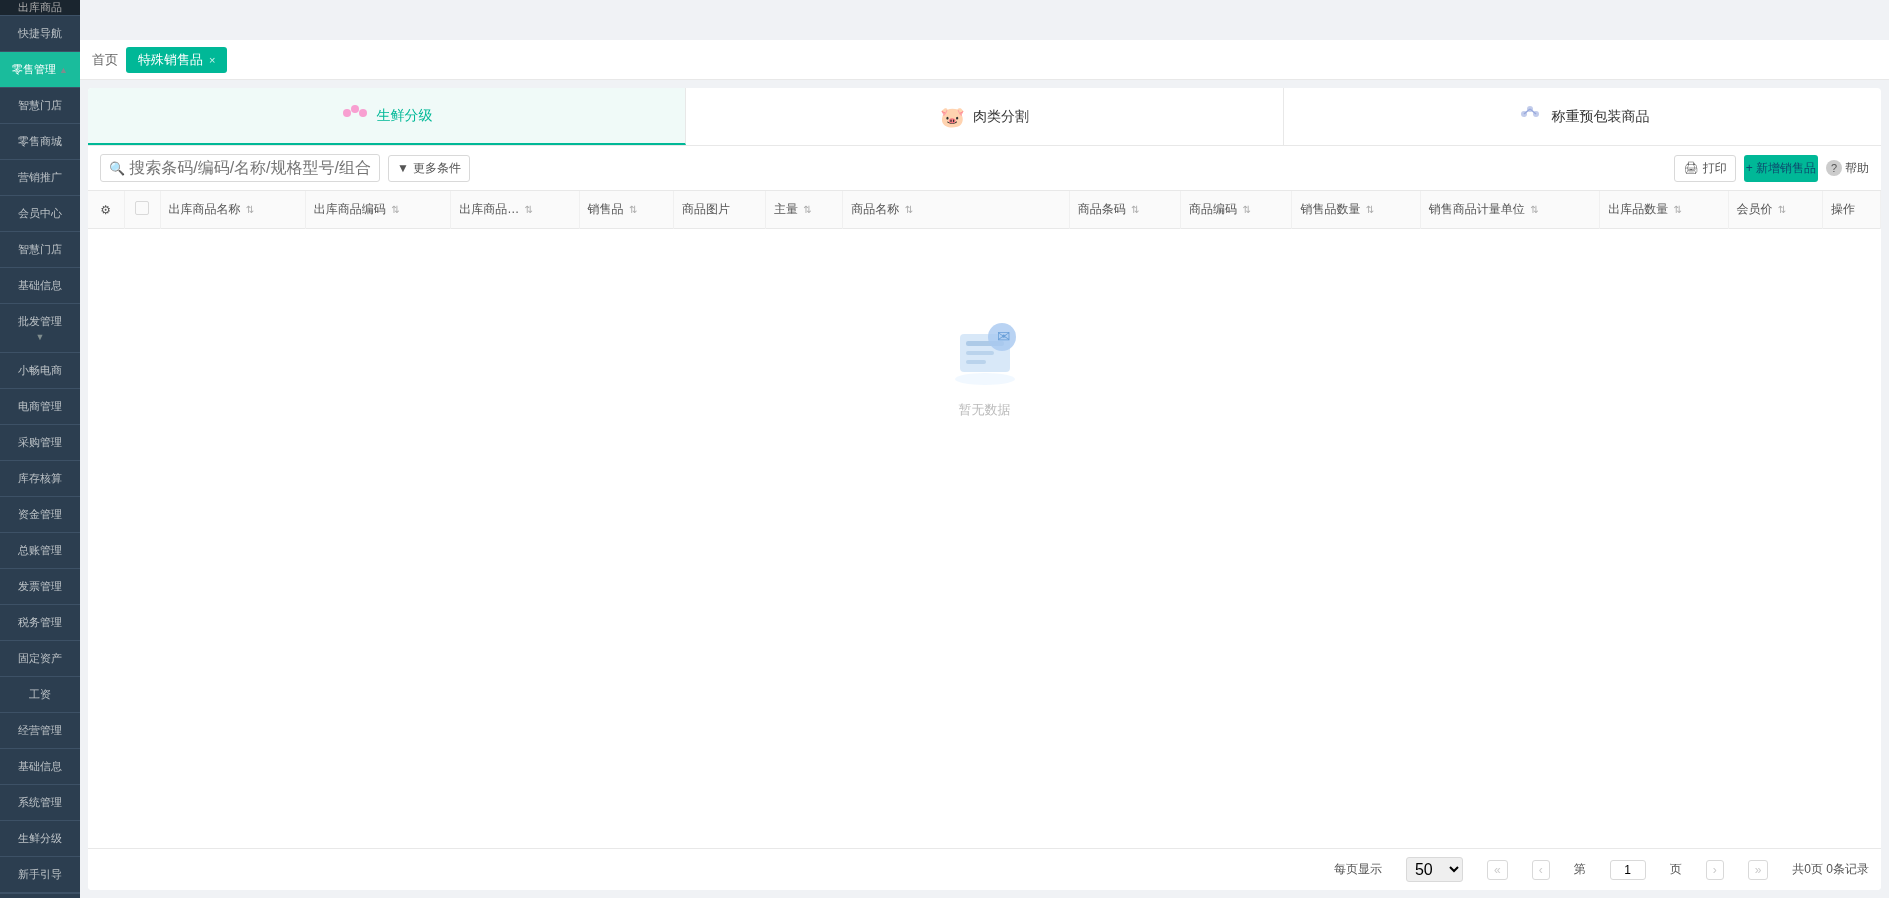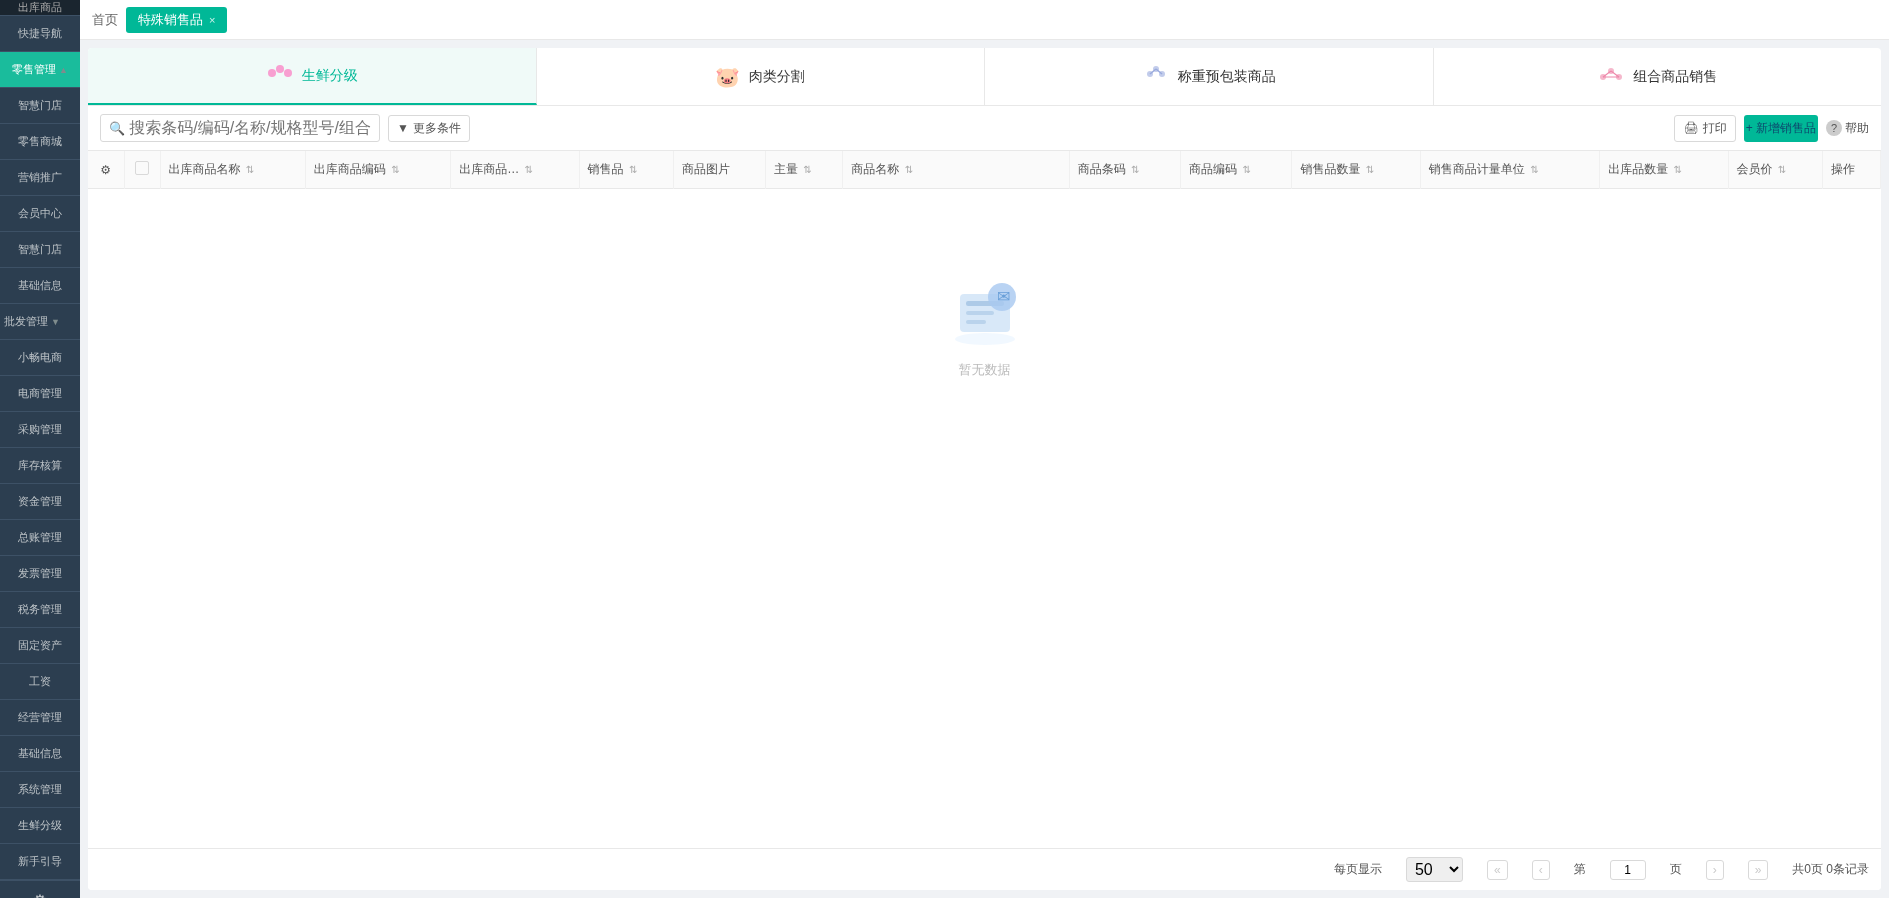--- a/index.html
+++ b/index.html
@@ -50,20 +50,21 @@
       font-size: 16px;
       border-top: 1px solid #3d5166;
     }
 
     
     .main {
       flex: 1;
       display: flex;
       flex-direction: column;
       overflow: hidden;
+      margin-top: 40px;
     }
 
     
     .topbar {
       background: #fff;
       height: 40px;
       display: flex;
       align-items: center;
       padding: 0 12px;
       border-bottom: 1px solid #e8e8e8;
@@ -324,21 +325,21 @@
   </div>
 
   <div class="sidebar-item">
     <span>智慧门店</span>
   </div>
 
   <div class="sidebar-item">
     <span>基础信息</span>
   </div>
 
-  <div class="sidebar-item" style="flex-direction:row;">
+  <div class="sidebar-item" style="flex-direction:column;justify-content:center;">
     <span>批发管理</span>
     <span class="sub-arrow">▼</span>
   </div>
 
   <div class="sidebar-item">
     <span>小畅电商</span>
   </div>
 
   <div class="sidebar-item">
     <span>电商管理</span>
@@ -432,33 +433,20 @@
           <svg width="28" height="22" viewBox="0 0 28 22">
             <circle cx="8" cy="11" r="3" fill="#9ad" opacity="0.6"></circle>
             <circle cx="14" cy="6" r="3" fill="#9ad" opacity="0.6"></circle>
             <circle cx="20" cy="11" r="3" fill="#9ad" opacity="0.6"></circle>
             <line x1="8" y1="11" x2="14" y2="6" stroke="#9ad" stroke-width="1.5"></line>
             <line x1="14" y1="6" x2="20" y2="11" stroke="#9ad" stroke-width="1.5"></line>
           </svg>
         </span>
         <span>称重预包装商品</span>
       </div>
-      <div class="cat-tab">
-        <span class="cat-icon">
-          <svg width="28" height="22" viewBox="0 0 28 22">
-            <circle cx="6" cy="14" r="3" fill="#e8a" opacity="0.6"></circle>
-            <circle cx="14" cy="8" r="3" fill="#e8a" opacity="0.6"></circle>
-            <circle cx="22" cy="14" r="3" fill="#e8a" opacity="0.6"></circle>
-            <line x1="6" y1="14" x2="14" y2="8" stroke="#e8a" stroke-width="1.2"></line>
-            <line x1="14" y1="8" x2="22" y2="14" stroke="#e8a" stroke-width="1.2"></line>
-            <line x1="6" y1="14" x2="22" y2="14" stroke="#e8a" stroke-width="1.2"></line>
-          </svg>
-        </span>
-        <span>组合商品销售</span>
-      </div>
     </div>
 
     <div class="toolbar">
       <div class="search-box">
         <span class="search-icon">🔍</span>
         <input type="text" placeholder="搜索条码/编码/名称/规格型号/组合" style="">
       </div>
       <button class="filter-btn">
         <span>▼</span>
         <span>更多条件</span>

